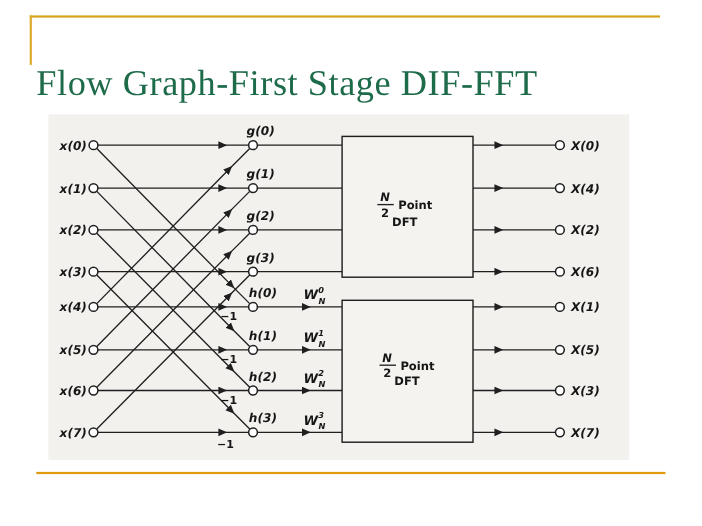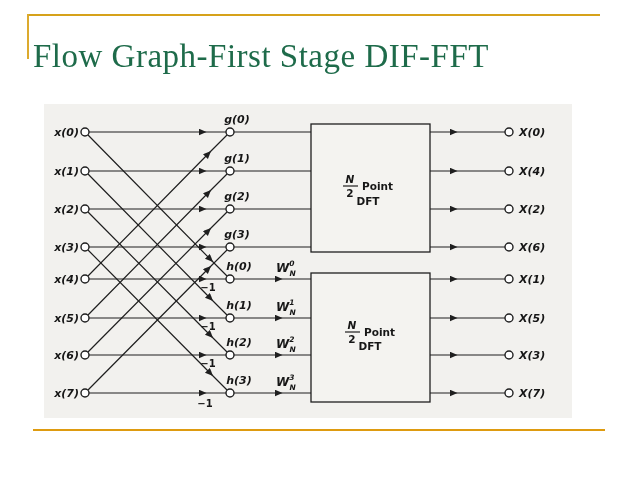--- a/index.html
+++ b/index.html
@@ -4,21 +4,21 @@
 <style>
   html,body{margin:0;padding:0;}
   body{
     width:638px;height:478px;position:relative;background:#ffffff;
     font-family:"Liberation Sans", sans-serif;overflow:hidden;
   }
   .top-rule{position:absolute;left:27px;top:14px;width:573px;height:2px;background:#d6a21a;}
   .left-rule{position:absolute;left:27px;top:14px;width:2px;height:45px;background:#dcaa2e;}
   .bottom-rule{position:absolute;left:33px;top:429px;width:572px;height:2px;background:#de9b10;}
   .slide-title{
-    position:absolute;left:33px;top:16px;width:580px;
+    position:absolute;left:33px;top:36px;width:580px;
     font-family:"Liberation Serif", serif;
     font-size:33px;font-weight:400;color:#1e6b4a;letter-spacing:0.5px;
     white-space:nowrap;
   }
   svg{position:absolute;left:0;top:0;}
   .wire{stroke:#1f1f1f;stroke-width:1.2;fill:none;}
   .node{stroke:#1f1f1f;stroke-width:1.4;fill:#ffffff;}
   .dftbox{stroke:#1f1f1f;stroke-width:1.3;fill:#f4f3f0;}
   text{fill:#161616;}
   .lbl{font-family:"DejaVu Sans", sans-serif;font-size:11px;font-weight:bold;font-style:italic;}

